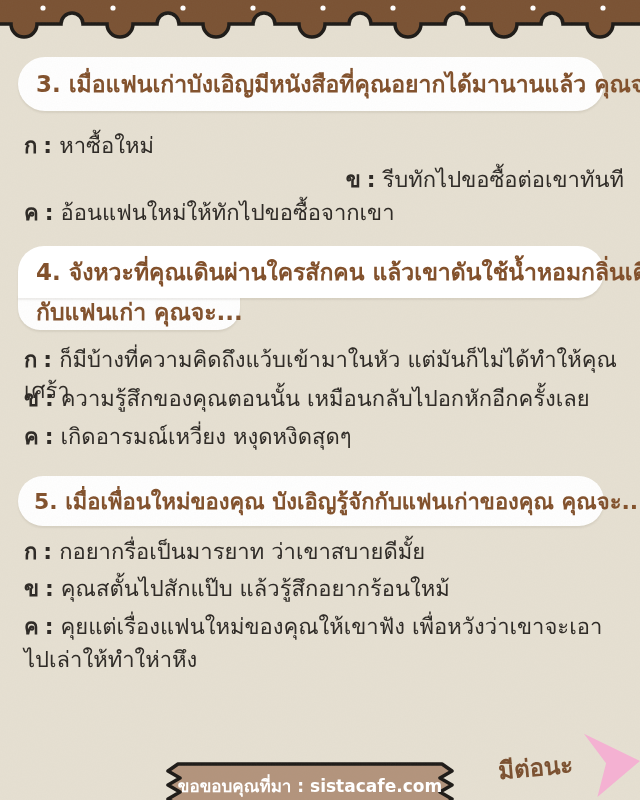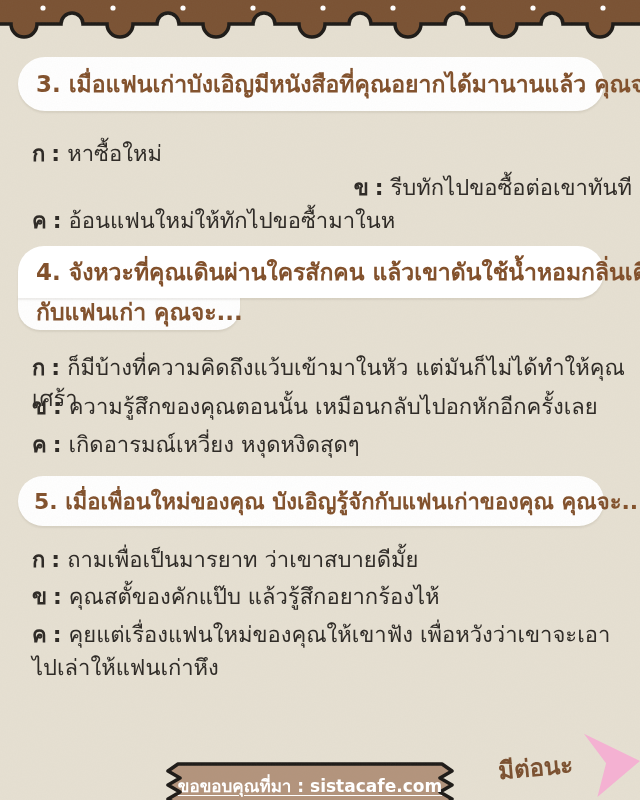--- a/index.html
+++ b/index.html
@@ -22,40 +22,39 @@
     display:flex;align-items:center;
   }
   .banner-q3{left:18px;top:57px;width:586px;height:54px;border-radius:27px;font-size:23px;padding-left:18px;box-sizing:border-box;}
   .banner-q4a{left:18px;top:246px;width:586px;height:52px;border-radius:26px 26px 26px 0;font-size:23px;padding-left:18px;box-sizing:border-box;z-index:2;}
   .banner-q4b{left:18px;top:294px;width:222px;height:36px;border-radius:0 0 22px 22px;font-size:23px;padding-left:18px;box-sizing:border-box;align-items:center;}
   .banner-q5{left:18px;top:476px;width:586px;height:50px;border-radius:25px;font-size:22px;padding-left:16px;box-sizing:border-box;}
   .answer{
     position:absolute;
     left:24px;
     width:600px;
-    margin:8px;
+    margin:0;
     color:#2d2925;
     font-size:22px;
     line-height:31px;
   }
   .answer .key{font-weight:bold;}
   .answer .colon{padding:0 7px 0 6px;font-weight:bold;}
   .continue-note{
     position:absolute;left:498px;top:748px;
     color:#7c5232;font-size:24px;font-weight:bold;
     transform:rotate(-5deg);
     z-index:3;white-space:nowrap;
   }
   .next-arrow{position:absolute;left:570px;top:722px;z-index:2;}
   .ribbon{position:absolute;left:164px;top:762px;}
   .ribbon-text{
     position:absolute;left:164px;top:772px;width:292px;
     text-align:center;
     color:#ffffff;font-size:17px;font-weight:bold;
-    text-decoration:underline;
     text-underline-offset:3px;
     z-index:2;
   }
 </style>
 </head>
 <body>
 
 <div class="page">
 
   <svg class="top-border" width="640" height="48" viewBox="0 0 640 48">
@@ -100,38 +99,38 @@
         <circle cx="533" cy="8" r="2.6"></circle>
         <circle cx="603" cy="8" r="2.6"></circle>
     </g>
   </svg>
 
   <div class="banner banner-q3">
     <span>3. เมื่อแฟนเก่าบังเอิญมีหนังสือที่คุณอยากได้มานานแล้ว คุณจะ...</span>
   </div>
   <p class="answer" style="top:130px;"><span class="key">ก</span><span class="colon">:</span><span>หาซื้อใหม่</span></p>
   <p class="answer" style="top:164px;text-align:right;"><span class="key">ข</span><span class="colon">:</span><span>รีบทักไปขอซื้อต่อเขาทันที</span></p>
-  <p class="answer" style="top:197px;"><span class="key">ค</span><span class="colon">:</span><span>อ้อนแฟนใหม่ให้ทักไปขอซื้ามาในห</span></p>
+  <p class="answer" style="top:197px;"><span class="key">ค</span><span class="colon">:</span><span>อ้อนแฟนใหม่ให้ทักไปขอซื้อจากเขา</span></p>
 
   <div class="banner banner-q4a">
     <span>4. จังหวะที่คุณเดินผ่านใครสักคน แล้วเขาดันใช้น้ำหอมกลิ่นเดียว</span>
   </div>
   <div class="banner banner-q4b">
     <span>กับแฟนเก่า คุณจะ...</span>
   </div>
   <p class="answer" style="top:344px;"><span class="key">ก</span><span class="colon">:</span><span>ก็มีบ้างที่ความคิดถึงแว้บเข้ามาในหัว แต่มันก็ไม่ได้ทำให้คุณเศร้า</span></p>
   <p class="answer" style="top:421px;"><span class="key">ค</span><span class="colon">:</span><span>เกิดอารมณ์เหวี่ยง หงุดหงิดสุดๆ</span></p>
   <p class="answer" style="top:383px;"><span class="key">ข</span><span class="colon">:</span><span>ความรู้สึกของคุณตอนนั้น เหมือนกลับไปอกหักอีกครั้งเลย</span></p>
 
   <div class="banner banner-q5">
     <span>5. เมื่อเพื่อนใหม่ของคุณ บังเอิญรู้จักกับแฟนเก่าของคุณ คุณจะ...</span>
   </div>
-  <p class="answer" style="top:536px;"><span class="key">ก</span><span class="colon">:</span><span>ถามเพื่อเป็นมารยาท ว่าเขาสบายดีมั้ย</span></p>
-  <p class="answer" style="top:573px;"><span class="key">ข</span><span class="colon">:</span><span>คุณสตั้ของคักแป๊บ แล้วรู้สึกอยากร้องไห้</span></p>
-  <p class="answer" style="top:610px;width:596px;line-height:33px;"><span class="key">ค</span><span class="colon">:</span><span>คุยแต่เรื่องแฟนใหม่ของคุณให้เขาฟัง เพื่อหวังว่าเขาจะเอาไปเล่าให้แฟนเก่าหึง</span></p>
+  <p class="answer" style="top:536px;"><span class="key">ก</span><span class="colon">:</span><span>กอยากรื่อเป็นมารยาท ว่าเขาสบายดีมั้ย</span></p>
+  <p class="answer" style="top:573px;"><span class="key">ข</span><span class="colon">:</span><span>คุณสตั้นไปสักแป๊บ แล้วรู้สึกอยากร้อนใหม้</span></p>
+  <p class="answer" style="top:610px;width:596px;line-height:33px;"><span class="key">ค</span><span class="colon">:</span><span>คุยแต่เรื่องแฟนใหม่ของคุณให้เขาฟัง เพื่อหวังว่าเขาจะเอาไปเล่าให้ทำให่าหึง</span></p>
 
   <svg class="next-arrow" width="78" height="78" viewBox="0 0 78 78">
     <polygon points="16,10 70,41 25,74 36,41" fill="#f4b1d2" transform="rotate(-4 40 40)"></polygon>
   </svg>
   <div class="continue-note">มีต่อนะ</div>
 
   <svg class="ribbon" width="292" height="38" viewBox="0 0 292 38">
     <path d="M14,2 H278 L288,9 L276,16 L288,23 L276,30 L288,37 L282,42 H12 L4,37 L16,30 L4,23 L16,16 L4,9 Z" fill="#b3947c" stroke="#1d1a17" stroke-width="3.5" stroke-linejoin="round"></path>
   </svg>
   <div class="ribbon-text">ขอขอบคุณที่มา : sistacafe.com</div>

